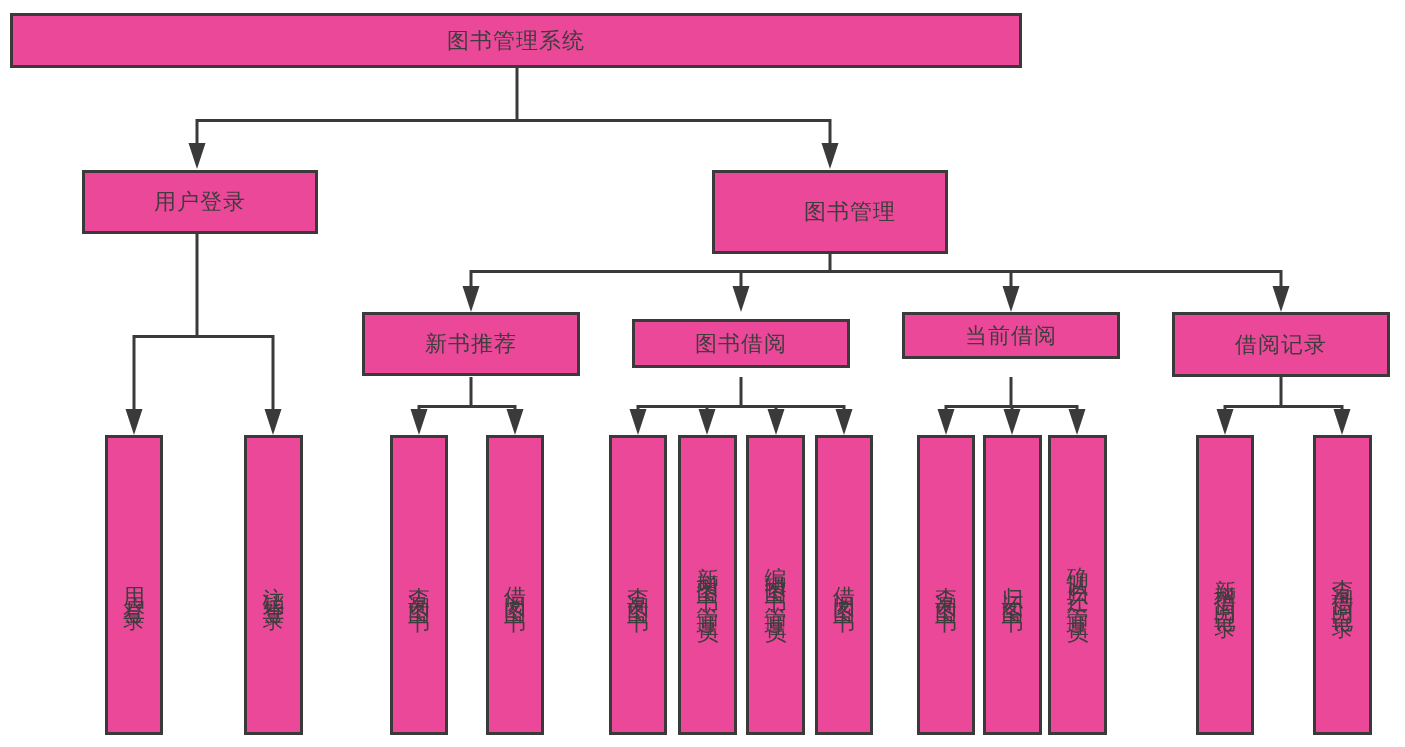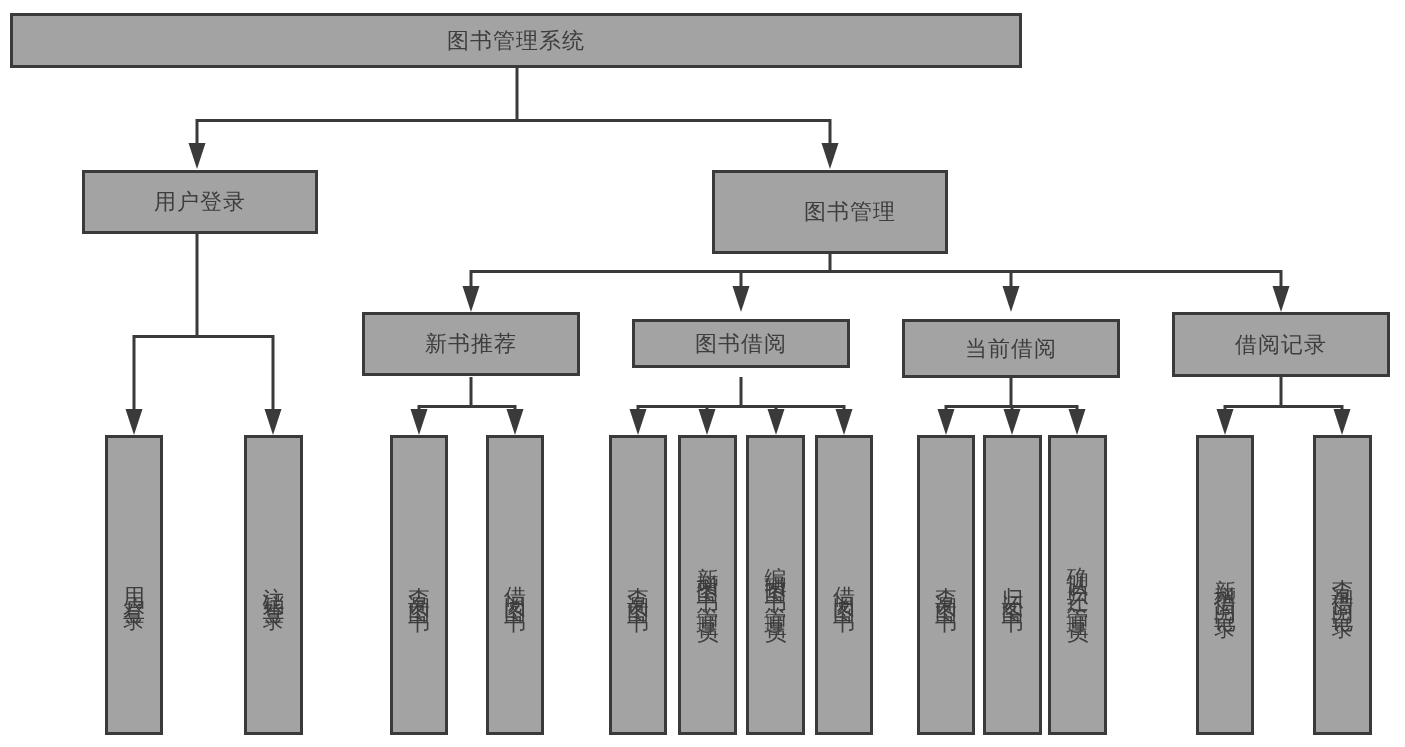--- a/index.html
+++ b/index.html
@@ -14,21 +14,21 @@
   .connectors {
     position: absolute;
     left: 0; top: 0;
     width: 1405px; height: 747px;
     z-index: 1;
   }
   .node {
     position: absolute;
     box-sizing: border-box;
     border: 3px solid #3a3a3a;
-    background: #a3a3a3;
+    background: #ec4899;
     display: flex;
     align-items: center;
     justify-content: center;
     z-index: 2;
     color: #3d3d3d;
     font-size: 22px;
   }
   .node .hlabel {
     white-space: nowrap;
     letter-spacing: 1px;
@@ -112,21 +112,21 @@
   <div class="node" style="left:712px; top:170px; width:236px; height:84px;padding-left:40px;">
     <span class="hlabel">图书管理</span>
   </div>
 
   <div class="node" style="left:362px; top:312px; width:218px; height:64px;">
     <span class="hlabel">新书推荐</span>
   </div>
   <div class="node" style="left:632px; top:319px; width:218px; height:49px;">
     <span class="hlabel">图书借阅</span>
   </div>
-  <div class="node" style="left:902px; top:319px; width:218px; height:59px;">
+  <div class="node" style="left:902px; top:312px; width:218px; height:47px;">
     <span class="hlabel">当前借阅</span>
   </div>
   <div class="node" style="left:1172px; top:312px; width:218px; height:65px;">
     <span class="hlabel">借阅记录</span>
   </div>
 
   <div class="node" style="left:105px; top:435px; width:58px; height:300px;">
     <span class="vlabel">用户登录</span>
   </div>
   <div class="node" style="left:244px; top:435px; width:59px; height:300px;">

